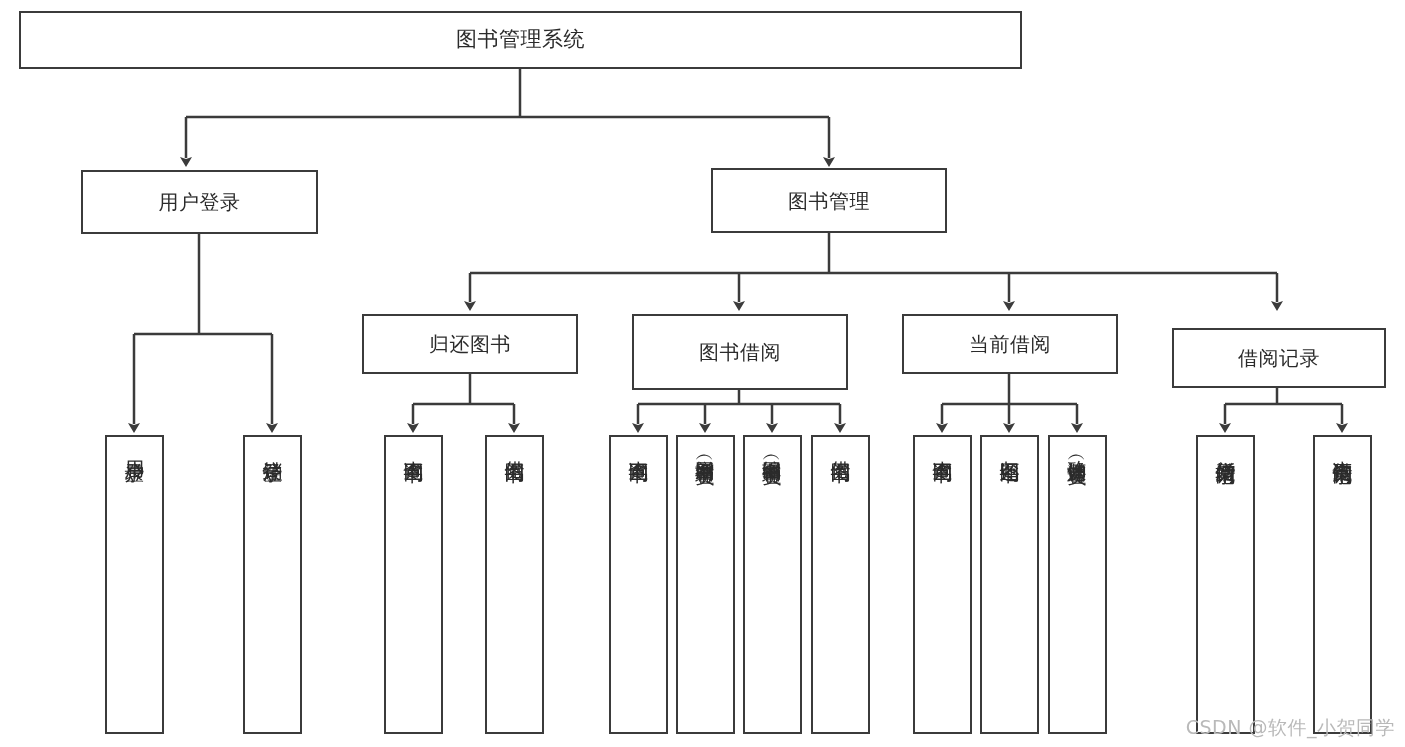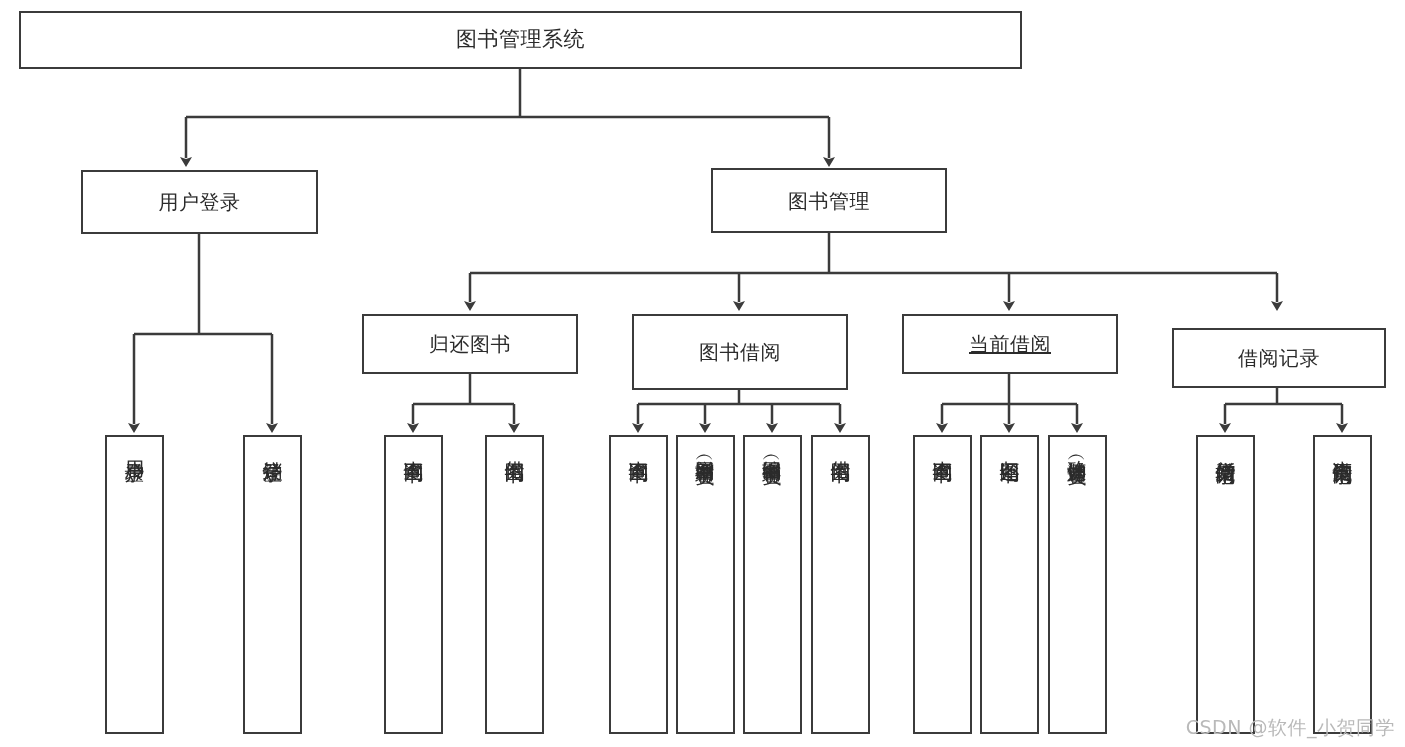--- a/index.html
+++ b/index.html
@@ -139,21 +139,21 @@
   <div class="node level1" style="left:711px; top:168px; width:236px; height:65px;align-items:center;">
     <span class="node-label">图书管理</span>
   </div>
 
   <div class="node level2" style="left:362px; top:314px; width:216px; height:60px;">
     <span class="node-label">归还图书</span>
   </div>
   <div class="node level2" style="left:632px; top:314px; width:216px; height:76px;">
     <span class="node-label">图书借阅</span>
   </div>
-  <div class="node level2" style="left:902px; top:314px; width:216px; height:60px;text-decoration:underline;">
+  <div class="node level2" style="left:902px; top:314px; width:216px; height:60px;">
     <span class="node-label">当前借阅</span>
   </div>
   <div class="node level2" style="left:1172px; top:328px; width:214px; height:60px;">
     <span class="node-label">借阅记录</span>
   </div>
 
   <div class="node leaf" style="left:105px; top:435px; width:59px; height:299px;">
     <span class="node-label">用户登录</span>
   </div>
   <div class="node leaf" style="left:243px; top:435px; width:59px; height:299px;">

